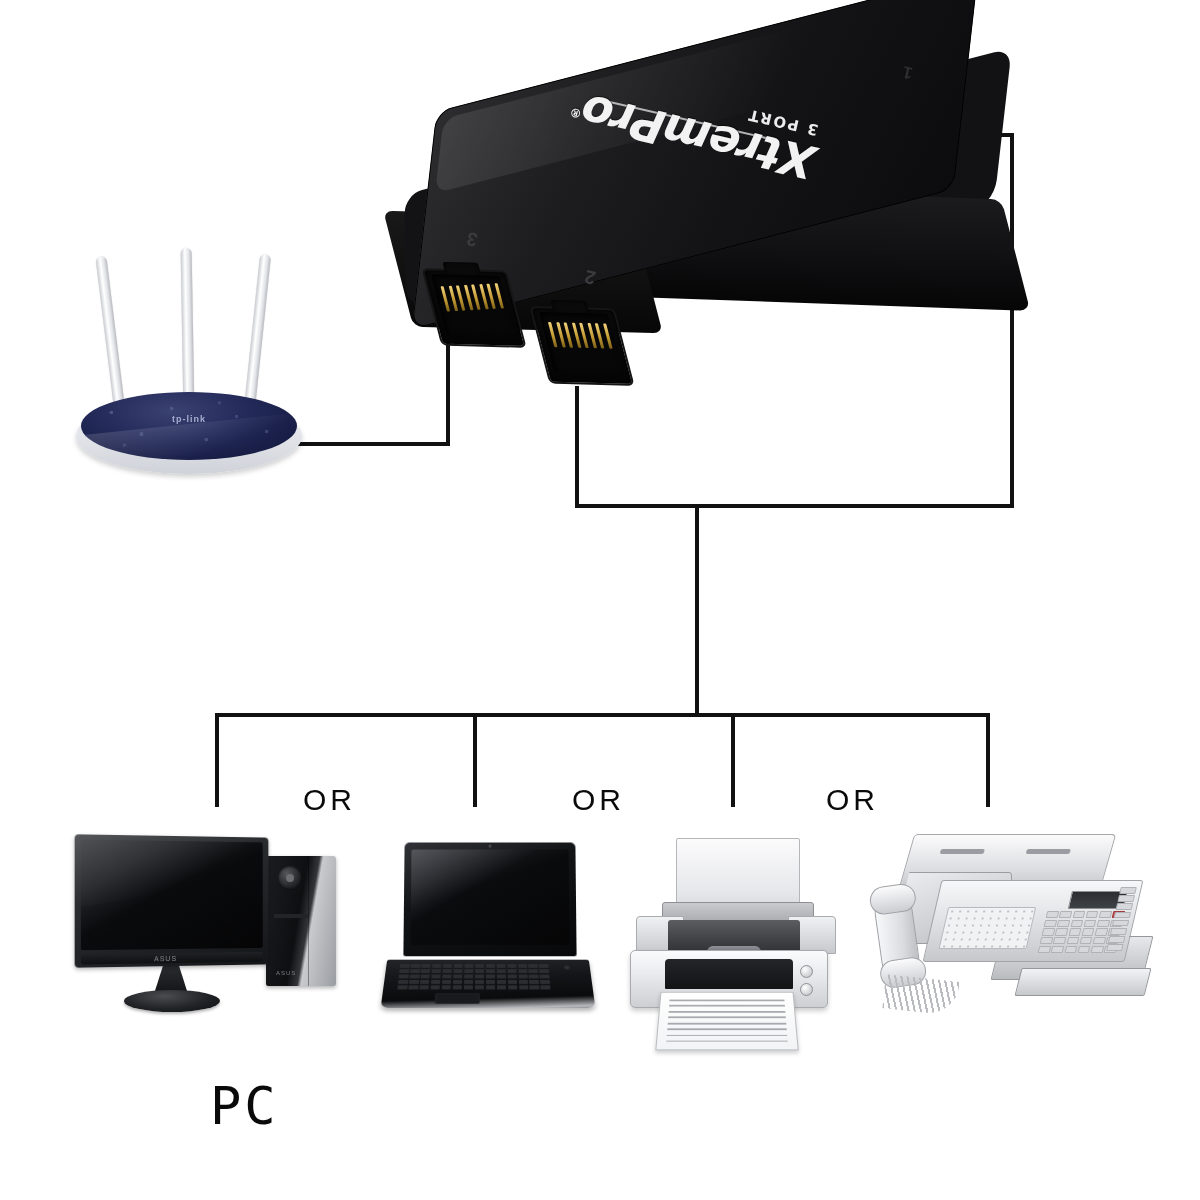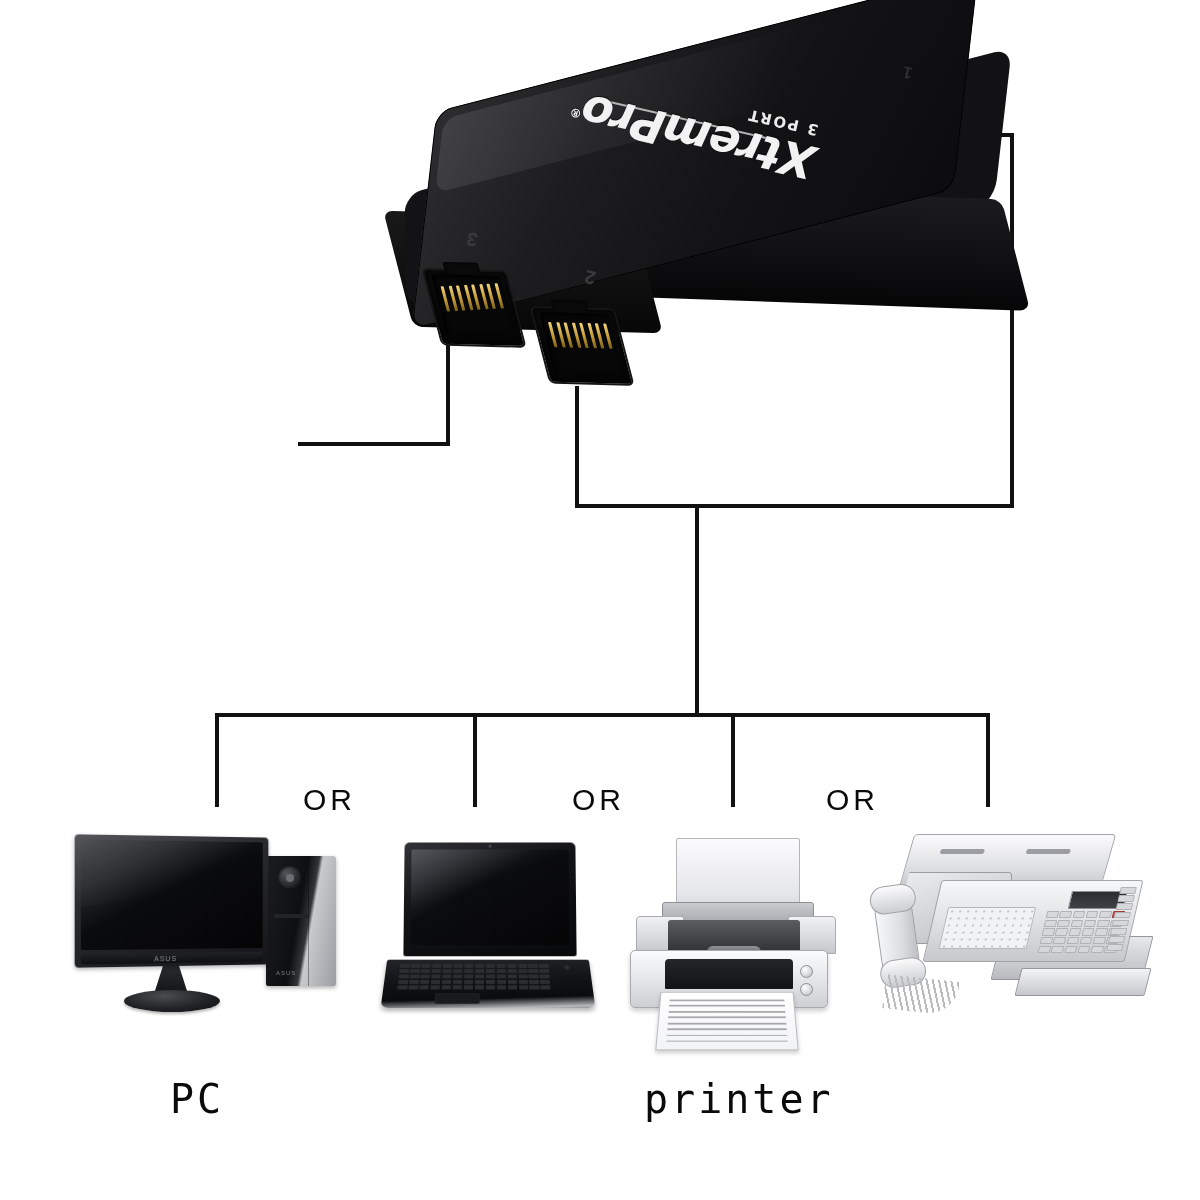--- a/index.html
+++ b/index.html
@@ -11,21 +11,21 @@
   .ln{position:absolute;background:#111;}
   .hln{height:4px;}
   .vln{width:4px;}
 
   
   .lbl{position:absolute;color:#0a0a0a;white-space:nowrap;
        font-family:"DejaVu Sans Mono","Liberation Mono",monospace;
        font-weight:400;}
   .or-lbl{font-size:30px;letter-spacing:4px;
           font-family:"Liberation Sans","DejaVu Sans",sans-serif;}
-  .dev-lbl{font-size:40px;letter-spacing:3px;}
+  .dev-lbl{font-size:52px;letter-spacing:3px;margin-left:40px;}
   .router-lbl{font-size:40px;letter-spacing:4px;}
 
   
   #switch{position:absolute;left:395px;top:40px;width:620px;height:400px;}
   .sw-top{
     position:absolute;left:0;top:0;width:600px;height:360px;
   }
   
   .face-top{
     position:absolute;
@@ -457,20 +457,30 @@
             <i></i>
         </div>
       </div>
 
       <div class="port-num" id="num3">3</div>
       <div class="port-num" id="num2">2</div>
       <div class="port-num" id="num1">1</div>
     </div>
   </div>
 
+  <div id="router">
+    <div class="ant" id="ant1"></div>
+    <div class="ant" id="ant2"></div>
+    <div class="ant" id="ant3"></div>
+    <div class="r-base"></div>
+    <div class="r-top">
+      <div class="r-dots"></div>
+      <div class="r-brand">tp-link</div>
+    </div>
+  </div>
 
   <div id="pc">
     <div class="tower">
       <div class="tower-disc"></div>
       <div class="tower-slot"></div>
       <div class="tower-seam"></div>
       <div class="tower-logo">ASUS</div>
     </div>
     <div class="mon-neck"></div>
     <div class="mon-foot"></div>
@@ -585,21 +595,20 @@
     </div>
     <div class="p-body">
       <div class="p-slot"></div>
       <div class="p-btn b1"></div>
       <div class="p-btn b2"></div>
     </div>
     <div class="p-paper">
       <div class="p-lines"></div>
     </div>
   </div>
-  <div class="lbl dev-lbl" style="left:644px;top:1076px;">printer</div>
 
   <div id="fax">
     <div class="f-lid">
       <div class="f-lid-slot s1"></div>
       <div class="f-lid-slot s2"></div>
     </div>
     <div class="f-hopper"></div>
     <div class="f-tray"></div>
     <div class="f-tray2"></div>
     <div class="f-body">

